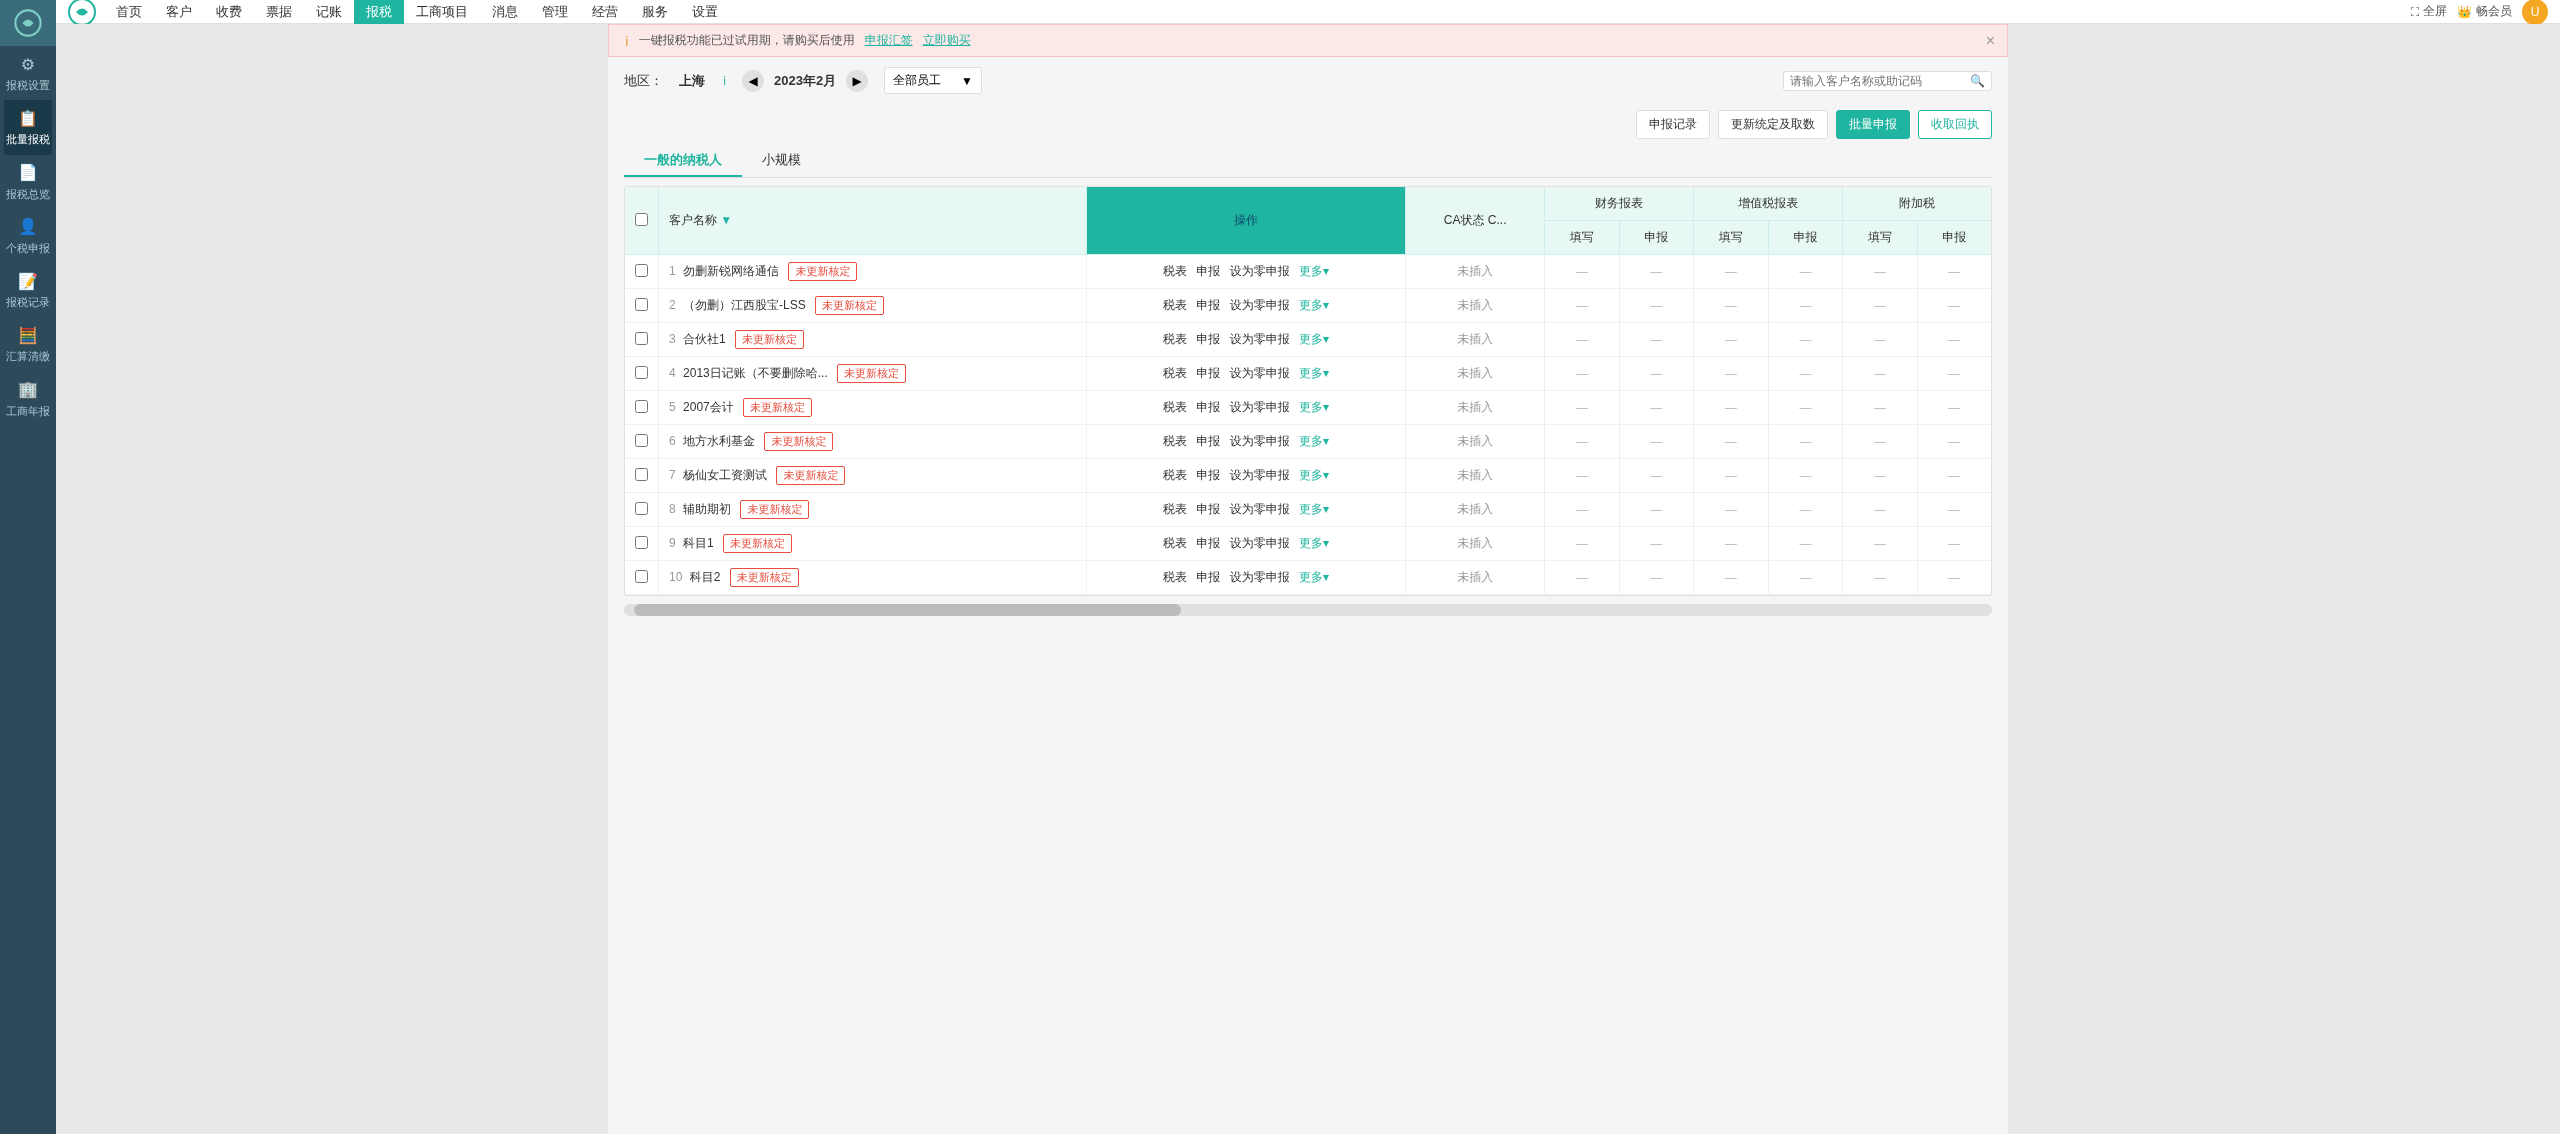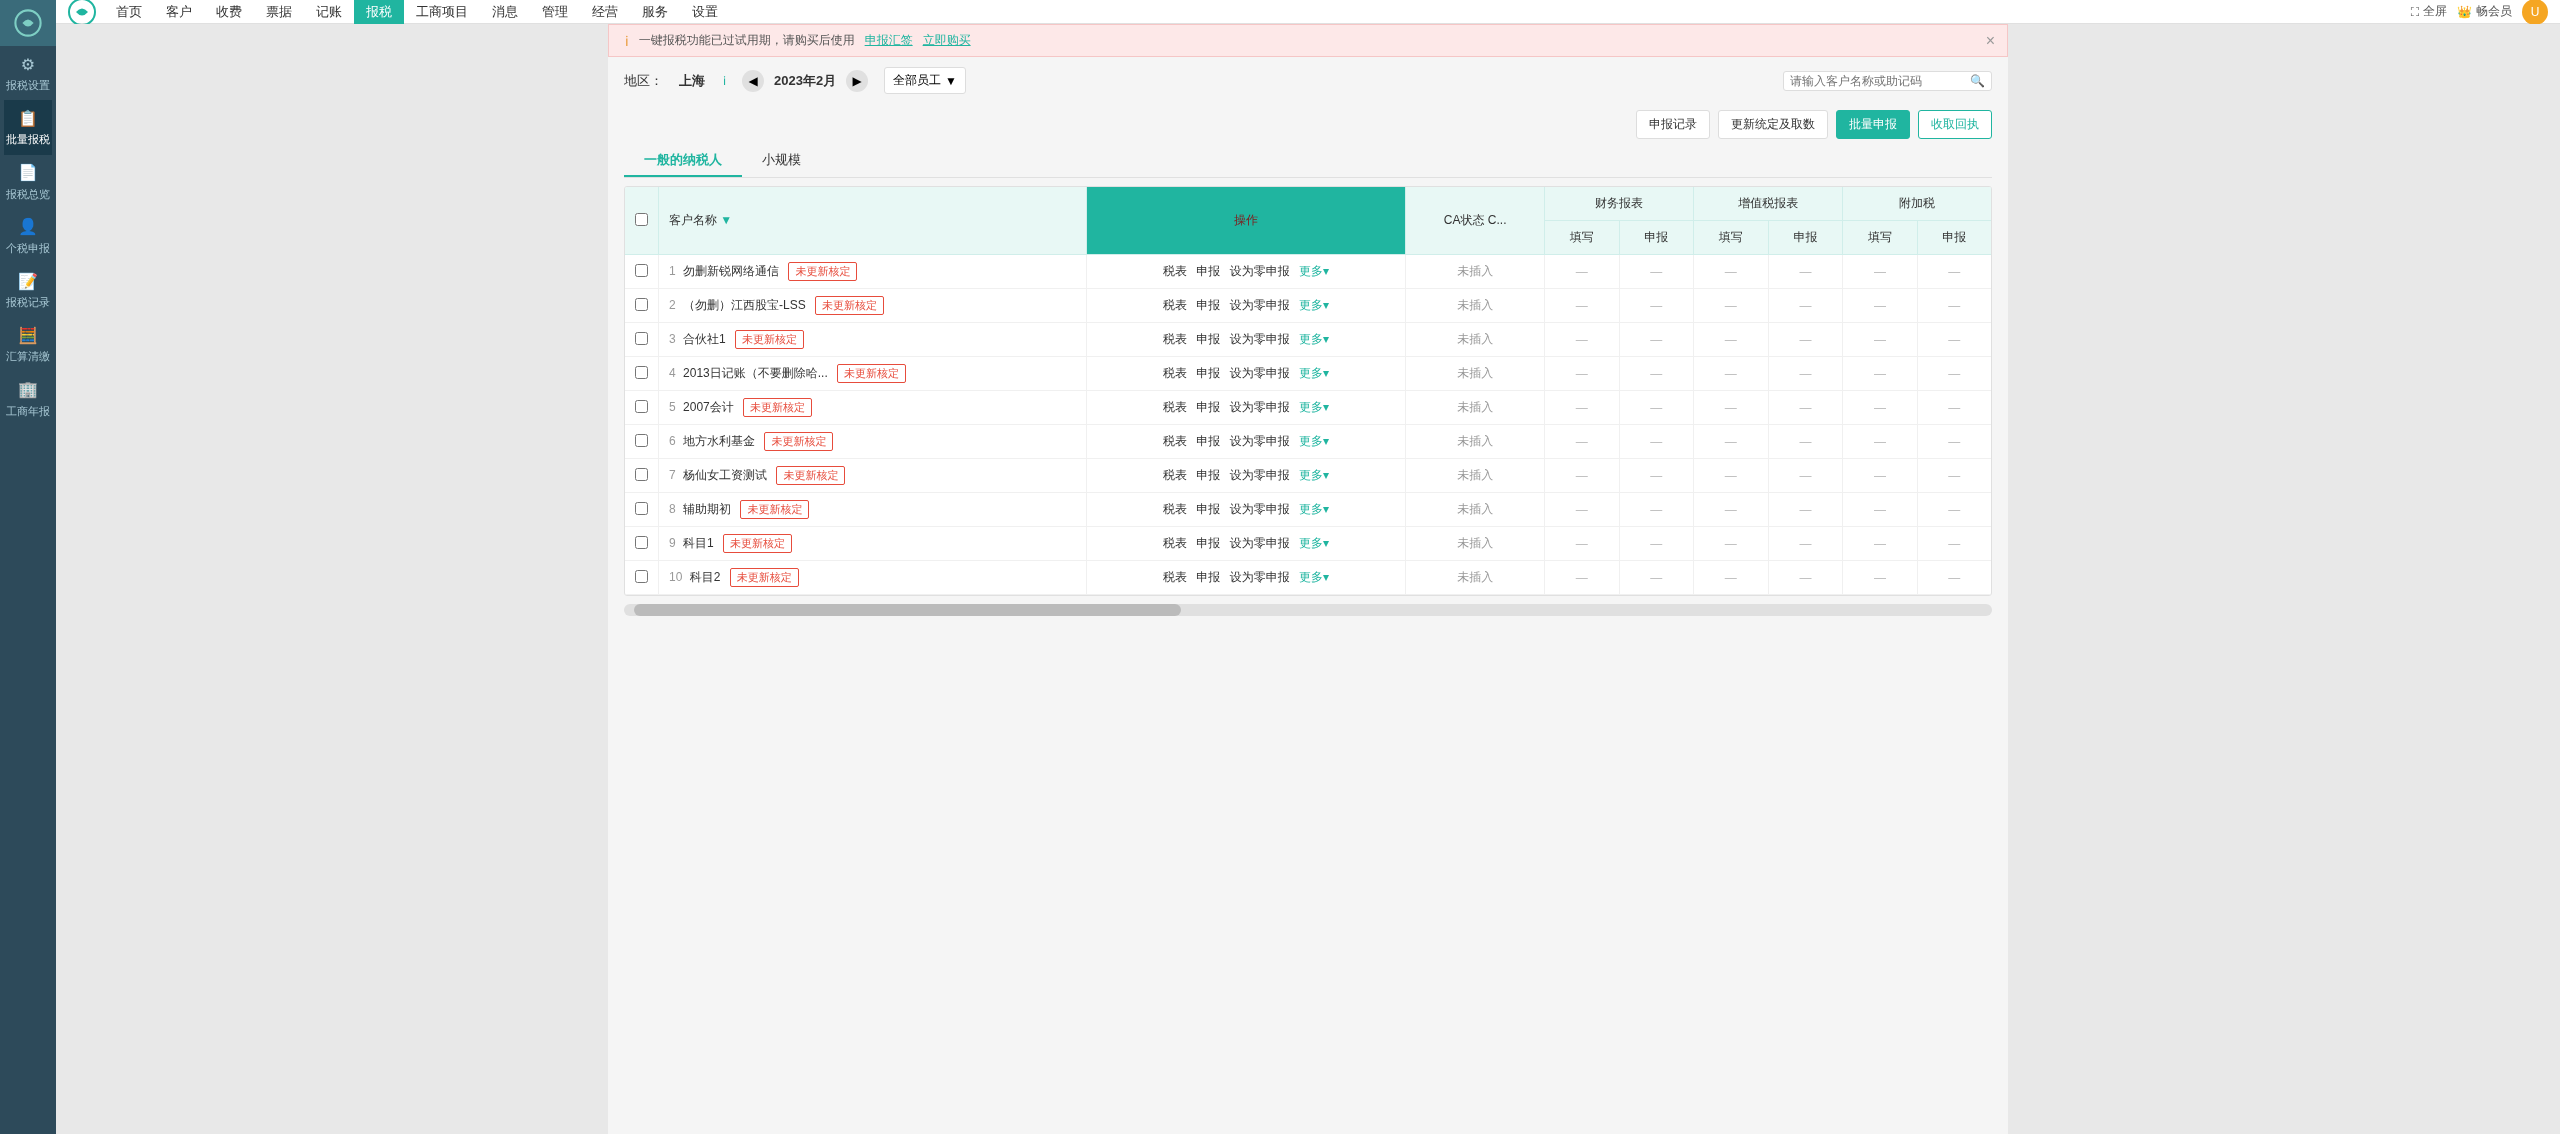--- a/index.html
+++ b/index.html
@@ -192,21 +192,21 @@
       cursor: pointer;
       display: flex;
       align-items: center;
       justify-content: center;
       font-size: 12px;
     }
     .date-display { font-size: 13px; color: #333; font-weight: bold; min-width: 70px; text-align: center; }
     .staff-select {
       display: flex;
       align-items: center;
-      gap: 4px;
+      gap: 20px;
       border: 1px solid #ddd;
       background: #fff;
       padding: 4px 8px;
       border-radius: 3px;
       cursor: pointer;
       font-size: 12px;
     }
     .search-box {
       display: flex;
       align-items: center;
@@ -467,21 +467,21 @@
         <table>
           <thead>
             <tr>
               <th rowspan="2" class="checkbox-cell">
                 <input type="checkbox" style="">
               </th>
               <th rowspan="2" style="text-align:left;">
                 <span>客户名称</span>
                 <span style="color:#20b5a0;">▼</span>
               </th>
-              <th rowspan="2" style="background:#20b5a0;color:#7f1d1d;">
+              <th rowspan="2" style="background:#20b5a0;color:#0c4a6e;">
                 <span>操作</span>
               </th>
               <th rowspan="2">
                 <span>CA状态 C...</span>
               </th>
               <th colspan="2" style="background:#e8f8f5;">
                 <span>财务报表</span>
               </th>
               <th colspan="2" style="background:#e8f8f5;">
                 <span>增值税报表</span>

